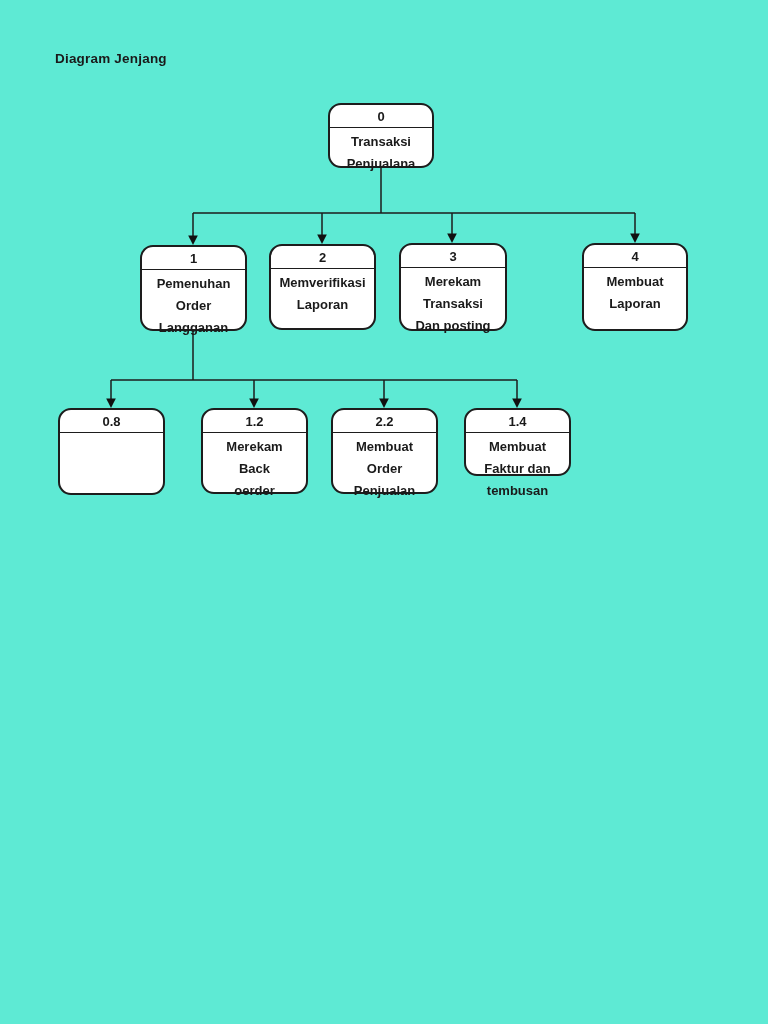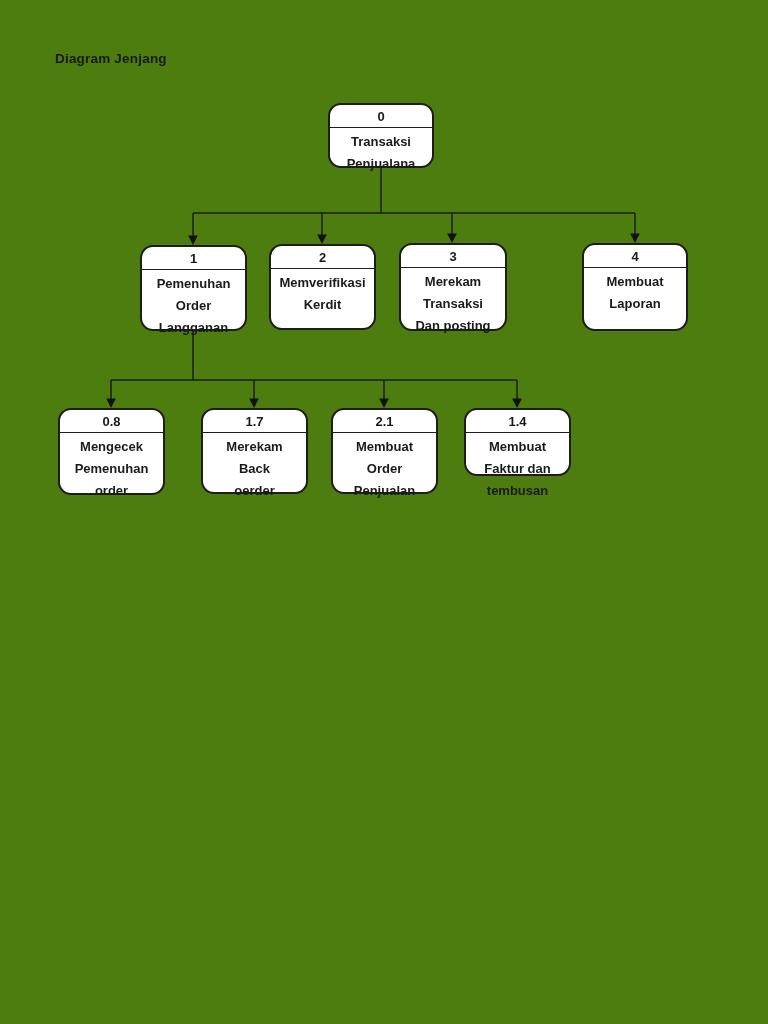--- a/index.html
+++ b/index.html
@@ -4,21 +4,21 @@
 <style>
   html, body {
     margin: 0;
     padding: 0;
     background: #ffffff;
   }
   .page {
     position: relative;
     width: 768px;
     height: 1024px;
-    background: #4d7c0f;
+    background: #5eead4;
     overflow: hidden;
     font-family: "Liberation Sans", sans-serif;
     color: #1a1a1a;
   }
   .doc-title {
     position: absolute;
     left: 55px;
     top: 51px;
     margin: 0;
     font-size: 13.5px;
@@ -113,52 +113,49 @@
   <div class="node" id="node-1">
     <div class="num">1</div>
     <div class="label">Pemenuhan
 Order
 Langganan</div>
   </div>
 
   <div class="node" id="node-2">
     <div class="num">2</div>
     <div class="label">Memverifikasi
-Kerdit</div>
+Laporan</div>
   </div>
 
   <div class="node" id="node-3">
     <div class="num">3</div>
     <div class="label">Merekam
 Transaksi
 Dan posting</div>
   </div>
 
   <div class="node" id="node-4">
     <div class="num">4</div>
     <div class="label">Membuat
 Laporan</div>
   </div>
 
   <div class="node" id="node-11">
     <div class="num">0.8</div>
-    <div class="label">Mengecek
-Pemenuhan
-order</div>
   </div>
 
   <div class="node" id="node-12">
-    <div class="num">1.7</div>
+    <div class="num">1.2</div>
     <div class="label">Merekam
 Back
 oerder</div>
   </div>
 
   <div class="node" id="node-13">
-    <div class="num">2.1</div>
+    <div class="num">2.2</div>
     <div class="label">Membuat
 Order
 Penjualan</div>
   </div>
 
   <div class="node" id="node-14">
     <div class="num">1.4</div>
     <div class="label">Membuat
 Faktur dan
 tembusan</div>

